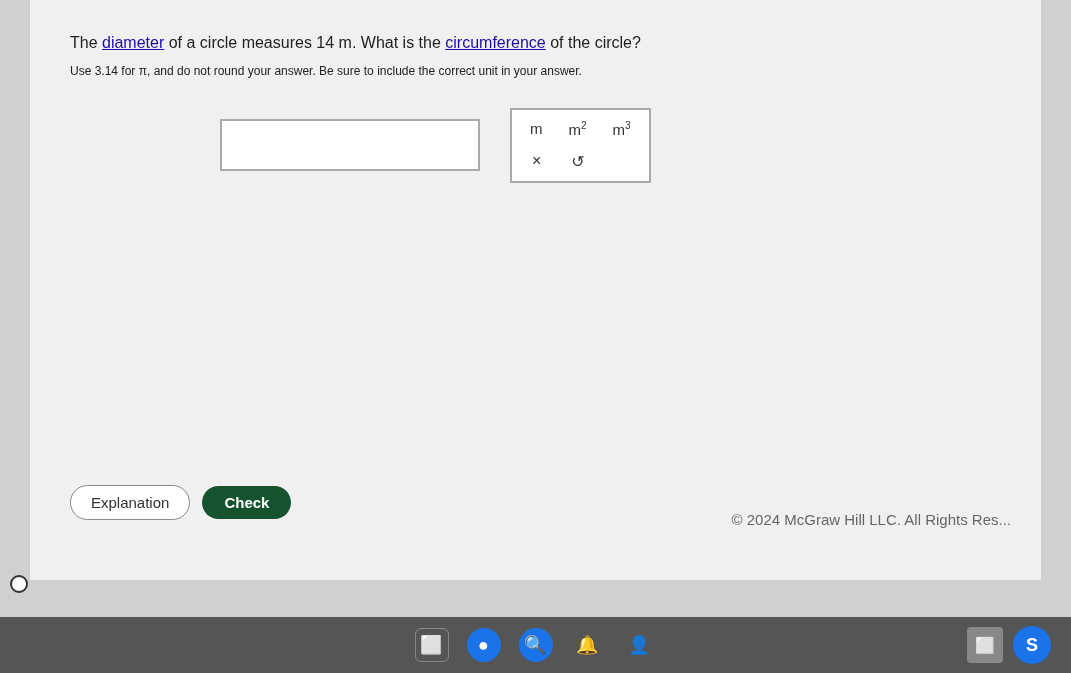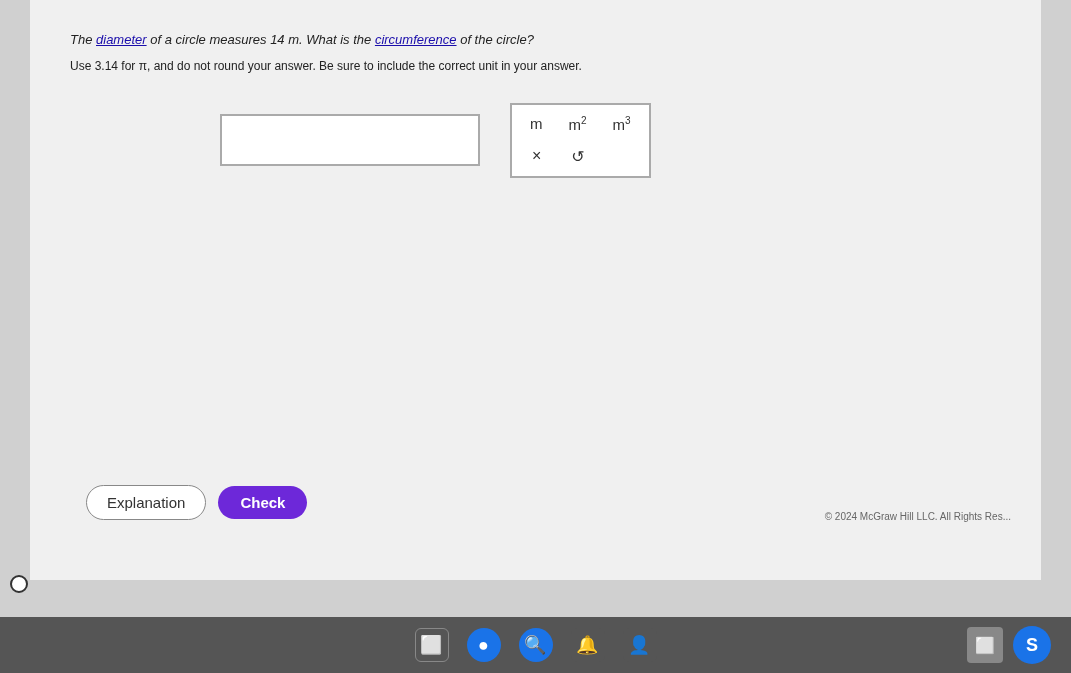--- a/index.html
+++ b/index.html
@@ -15,25 +15,24 @@
 
     .main-content {
       background: #f0f0f0;
       margin: 0 30px;
       min-height: 580px;
       padding: 30px 40px 20px 40px;
       position: relative;
     }
 
     .question-text {
-      font-size: 13px;
+      font-size: 16px;
       color: #222;
       line-height: 1.6;
       margin-bottom: 8px;
-      font-style: italic;
     }
 
     .underline-link {
       text-decoration: underline;
       color: #1a0dab;
       cursor: pointer;
     }
 
     .instruction-text {
       font-size: 12px;
@@ -111,38 +110,38 @@
       cursor: pointer;
       background: none;
       border: none;
       padding: 2px 6px;
     }
 
     
     .bottom-bar {
       position: absolute;
       bottom: 60px;
-      left: 56px;
+      left: 40px;
       display: flex;
       gap: 12px;
       align-items: center;
     }
 
     .btn-explanation {
       border: 1.5px solid #888;
       background: white;
       border-radius: 20px;
       padding: 8px 20px;
       font-size: 15px;
       color: #333;
       cursor: pointer;
     }
 
     .btn-check {
-      background: #6d28d9;
+      background: #14532d;
       color: white;
       border: none;
       border-radius: 20px;
       padding: 8px 22px;
       font-size: 15px;
       font-weight: bold;
       cursor: pointer;
     }
 
     
@@ -154,23 +153,23 @@
       height: 56px;
       background: #555;
       display: flex;
       align-items: center;
       justify-content: space-between;
       padding: 0 20px;
     }
 
     .footer-copyright {
       position: absolute;
-      bottom: 58px;
+      bottom: 52px;
       right: 30px;
-      font-size: 10px;
+      font-size: 15px;
       color: #666;
     }
 
     .footer-icons {
       display: flex;
       gap: 18px;
       align-items: center;
       margin: 0 auto;
     }
 

